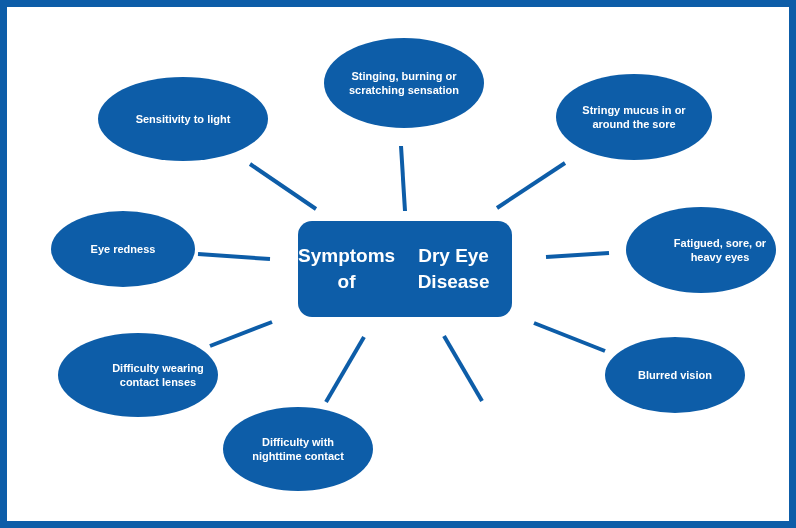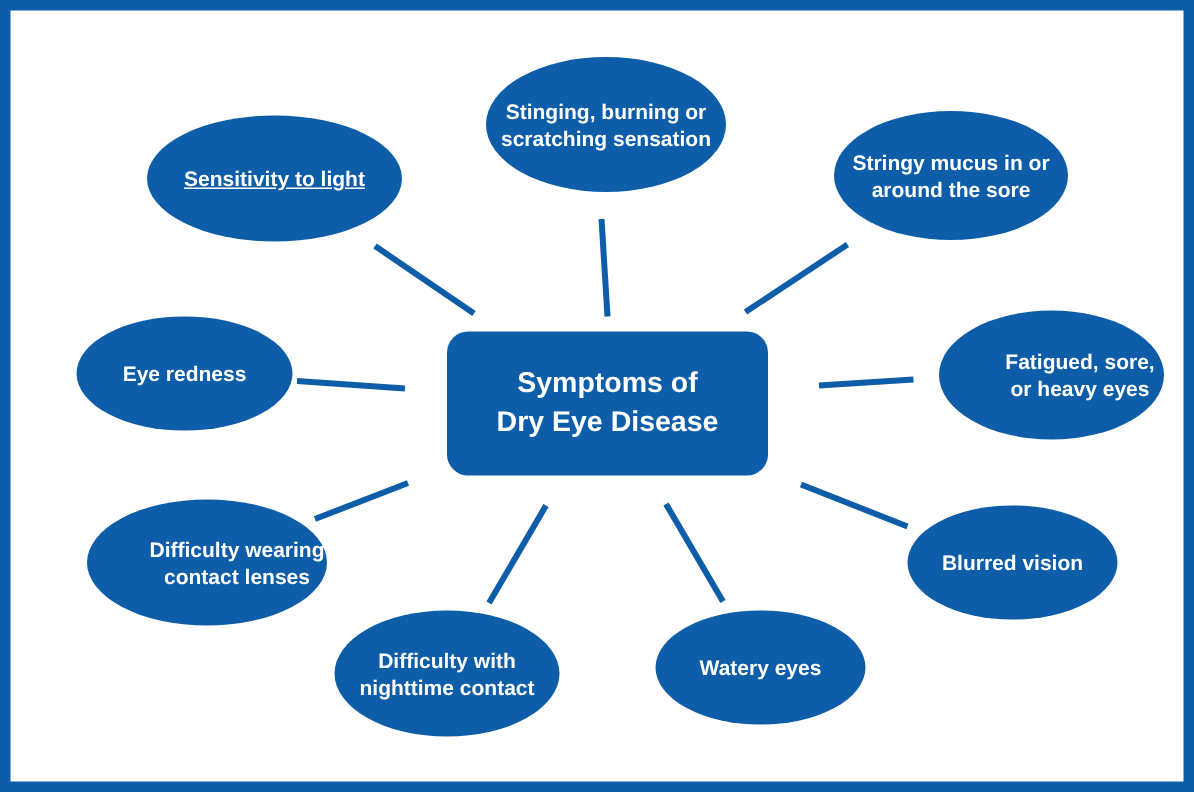--- a/index.html
+++ b/index.html
@@ -24,46 +24,45 @@
   }
   .connector { stroke: var(--accent); stroke-width: 4; }
 
   .center-box {
     position: absolute;
     left: 291px; top: 214px;
     width: 214px; height: 96px;
     background: var(--accent);
     border-radius: 14px;
     display: flex;
-    flex-direction: column;
     align-items: center;
     justify-content: center;
     color: #ffffff;
     font-weight: bold;
     font-size: 19px;
     line-height: 1.35;
     text-align: center;
   }
 
   .node {
     position: absolute;
     background: var(--accent);
     border-radius: 50%;
     display: flex;
     align-items: center;
     justify-content: center;
     color: #ffffff;
     font-weight: bold;
-    font-size: 14px;
+    font-size: 11px;
     line-height: 1.3;
     text-align: center;
   }
   .node .label { display: block; }
 
-  #node-sensitivity       { left: 91px;  top: 70px;  width: 170px; height: 84px; text-decoration: underline; }
+  #node-sensitivity       { left: 91px;  top: 70px;  width: 170px; height: 84px; }
   #node-stinging          { left: 317px; top: 31px;  width: 160px; height: 90px; }
   #node-stringy           { left: 549px; top: 67px;  width: 156px; height: 86px; }
   #node-fatigued          { left: 619px; top: 200px; width: 150px; height: 86px; justify-content: flex-end; }
   #node-blurred           { left: 598px; top: 330px; width: 140px; height: 76px; }
   #node-watery            { left: 430px; top: 400px; width: 140px; height: 76px; }
   #node-nighttime         { left: 216px; top: 400px; width: 150px; height: 84px; }
   #node-contact           { left: 51px;  top: 326px; width: 160px; height: 84px; }
   #node-redness           { left: 44px;  top: 204px; width: 144px; height: 76px; }
 
   #node-sensitivity .label { max-width: 140px; }
@@ -111,23 +110,20 @@
   </div>
 
   <div class="node" id="node-fatigued">
     <span class="label">Fatigued, sore, or heavy eyes</span>
   </div>
 
   <div class="node" id="node-blurred">
     <span class="label">Blurred vision</span>
   </div>
 
-  <div class="node" id="node-watery">
-    <span class="label">Watery eyes</span>
-  </div>
 
   <div class="node" id="node-nighttime">
     <span class="label">Difficulty with nighttime contact</span>
   </div>
 
   <div class="node" id="node-contact">
     <span class="label">Difficulty wearing contact lenses</span>
   </div>
 
   <div class="node" id="node-redness">

